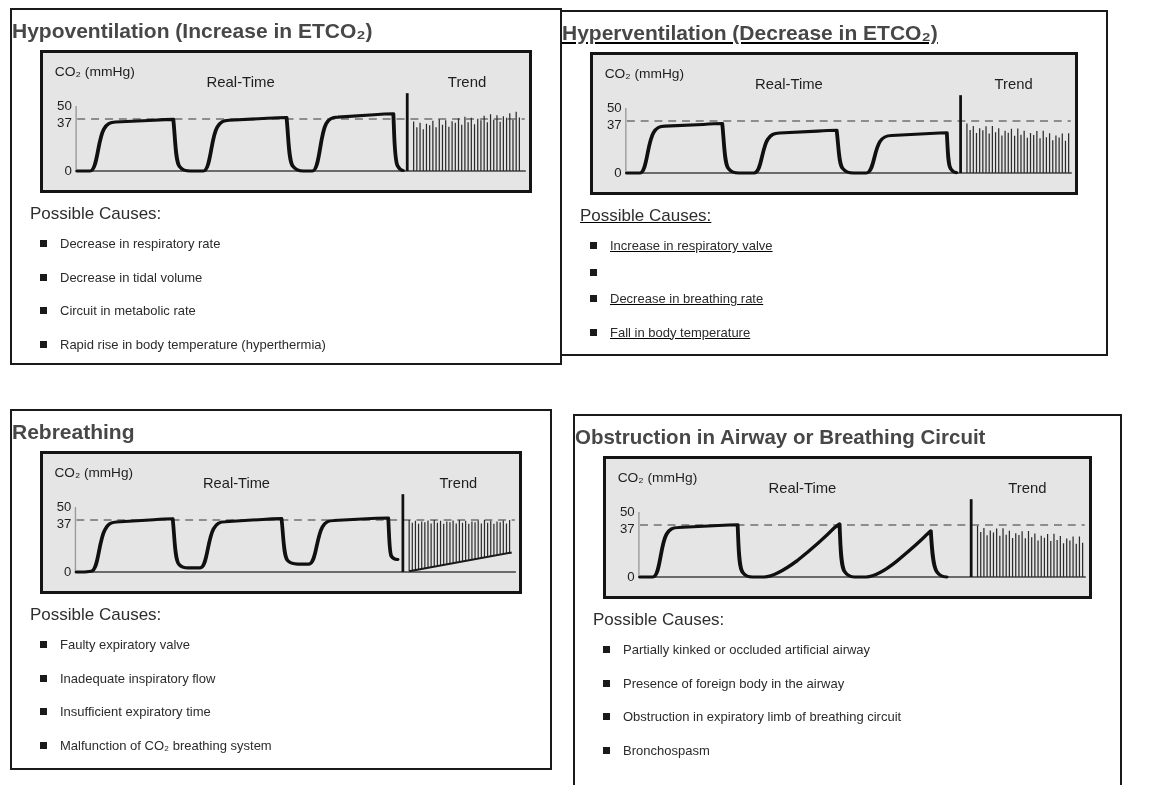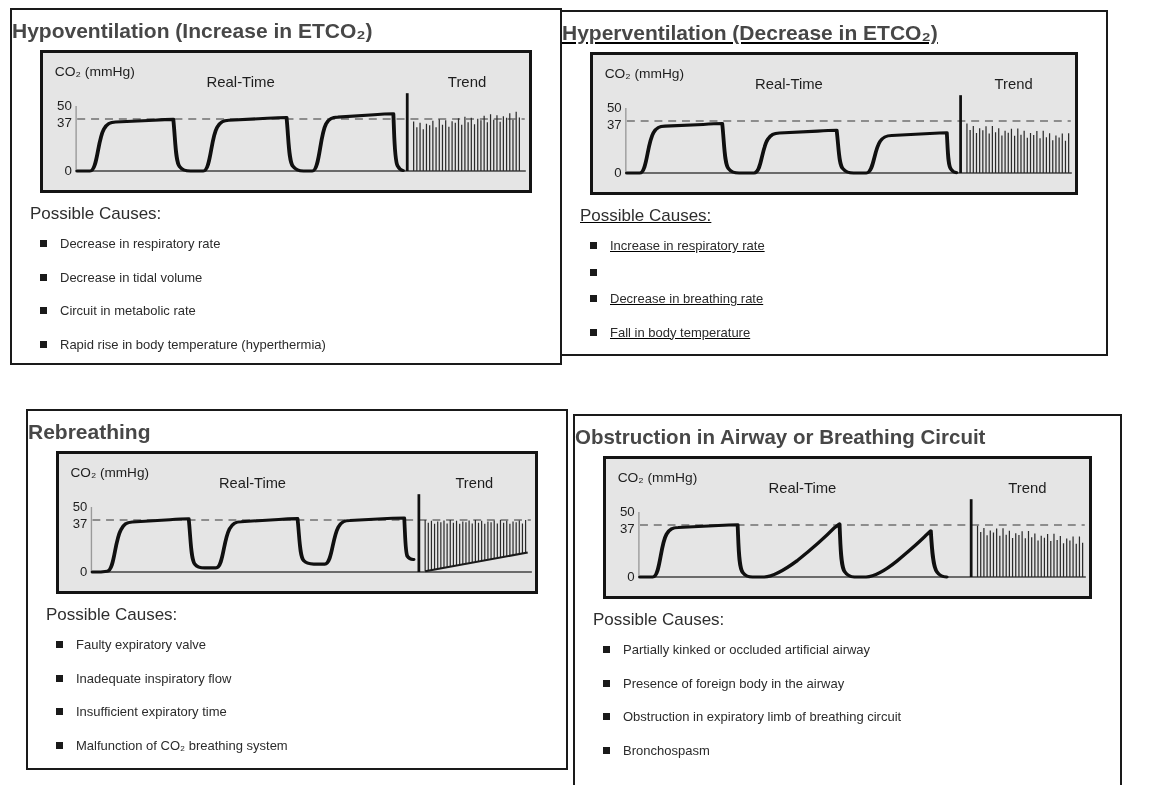--- a/index.html
+++ b/index.html
@@ -7,21 +7,21 @@
     width:1150px;height:785px;position:relative;background:#ffffff;
     font-family:"Liberation Sans","DejaVu Sans",sans-serif;
     overflow:hidden;
   }
   .panel{
     position:absolute;background:#fff;border:2px solid #1a1a1a;
     box-sizing:border-box;overflow:hidden;
   }
   .p0{left:10px;top:8px;width:552px;height:357px;}
   .p1{left:560px;top:10px;width:548px;height:346px;text-decoration:underline;}
-  .p2{left:26px;top:409px;width:542px;height:361px;}
+  .p2{left:10px;top:409px;width:542px;height:361px;}
   .p3{left:573px;top:414px;width:549px;height:445px;}
   .panel-title{
     font-weight:bold;font-size:21px;line-height:25px;color:#474747;
     text-align:left;margin-top:8px;white-space:nowrap;
   }
   .p3 .panel-title{font-size:20.5px;}
   .chart-box{
     border:3px solid #141414;margin:7px auto 0;
     width:calc(100% - 62px);height:137px;background:#e5e5e5;
   }
@@ -103,21 +103,21 @@
           <line x1="347" y1="118" x2="347" y2="27" stroke="#101010" stroke-width="2.6"></line>
           <path d="M353,118.0V60.2M356,118.0V67.6M359,118.0V62.9M362,118.0V71.3M365,118.0V65.7M368,118.0V68.0M371,118.0V63.4M374,118.0V71.7M377,118.0V63.1M380,118.0V70.4M383,118.0V65.8M386,118.0V74.1M389,118.0V68.5M392,118.0V70.8M395,118.0V66.2M398,118.0V74.5M401,118.0V65.9M404,118.0V73.2M407,118.0V68.6M410,118.0V76.9M413,118.0V71.3M416,118.0V73.6M419,118.0V69.0M422,118.0V77.3M425,118.0V68.7M428,118.0V76.1M431,118.0V71.4M434,118.0V79.8M437,118.0V74.1M440,118.0V76.5M443,118.0V71.8M446,118.0V80.2M449,118.0V71.5" stroke="#2a2a2a" stroke-width="1.15" fill="none"></path>
         </g>
       </svg>
     </div>
   <div class="causes">
     <div class="causes-heading">Possible Causes:</div>
     <ul class="cause-list">
       <li class="cause-item">
           <span class="bullet"></span>
-          <span>Increase in respiratory rate</span>
+          <span>Increase in respiratory valve</span>
         </li>
       <li class="cause-item">
           <span class="bullet"></span>
         </li>
       <li class="cause-item">
           <span class="bullet"></span>
           <span>Decrease in breathing rate</span>
         </li>
       <li class="cause-item">
           <span class="bullet"></span>

